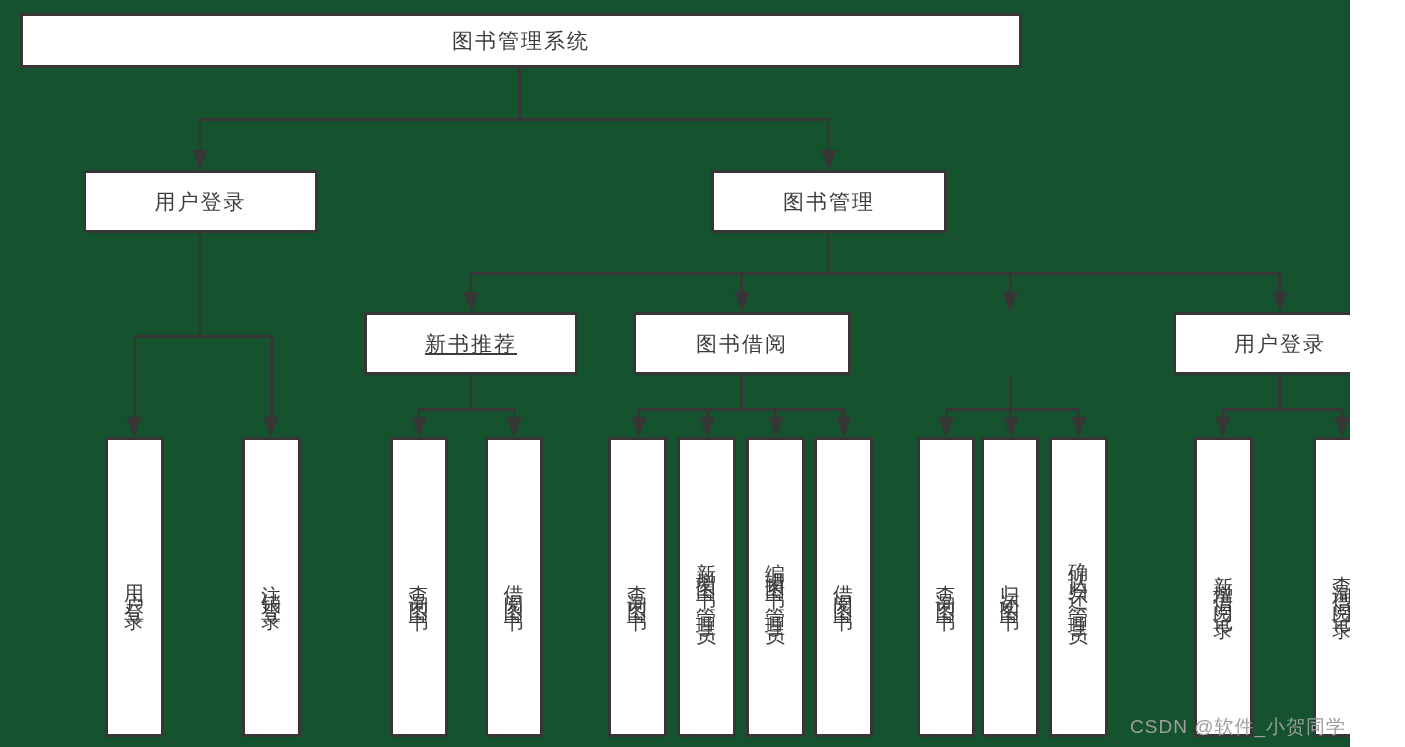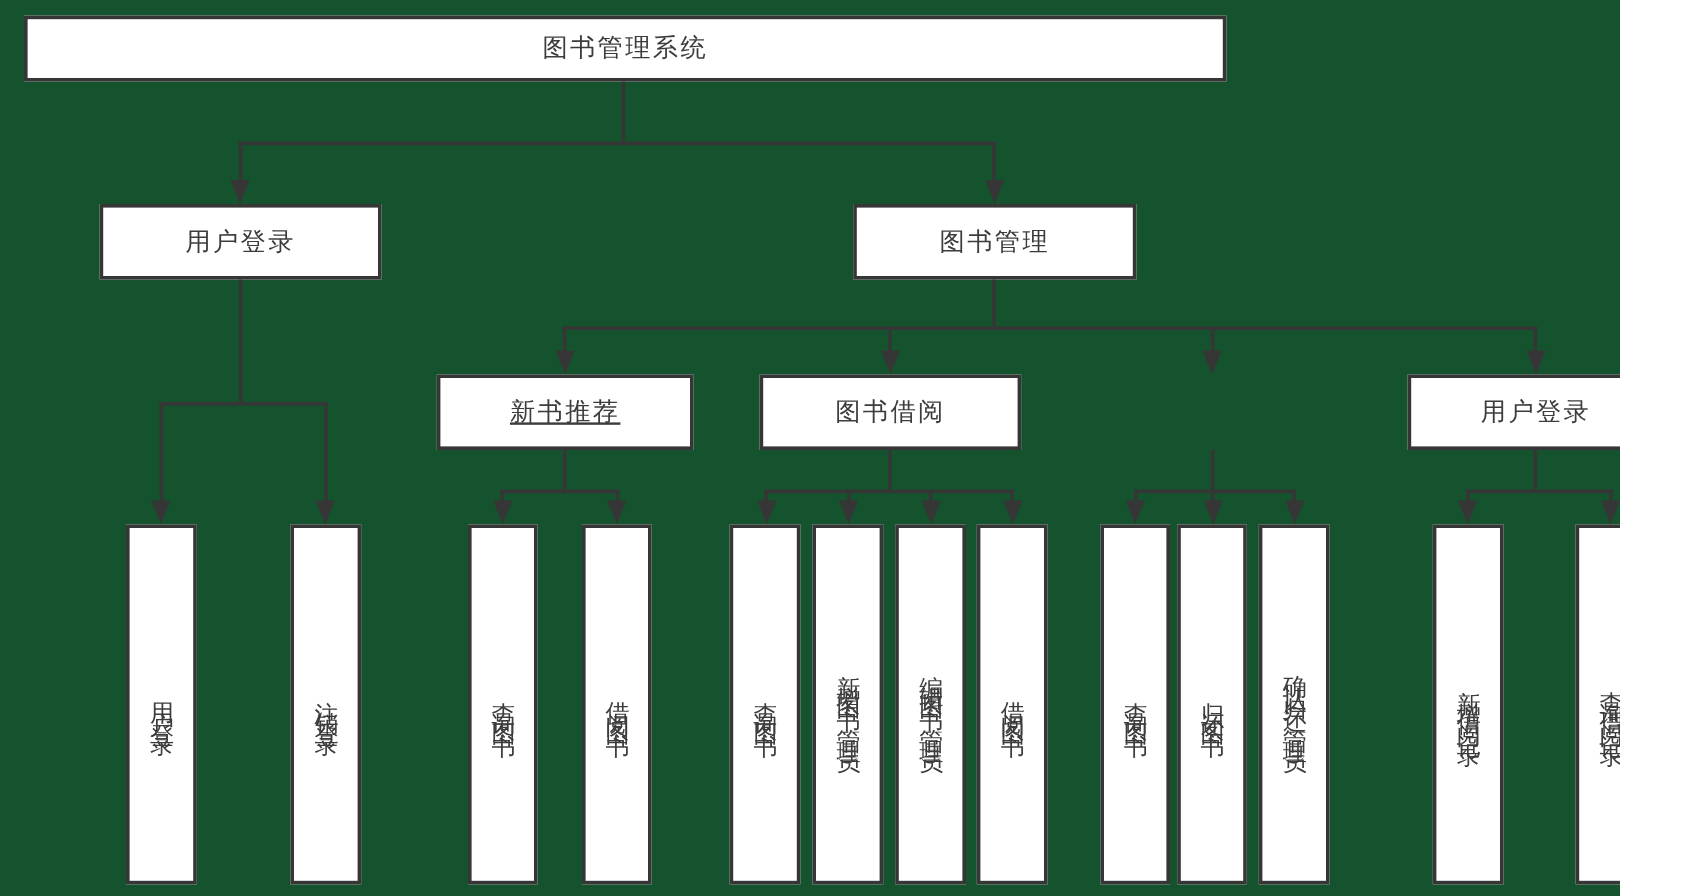--- a/index.html
+++ b/index.html
@@ -153,14 +153,15 @@
     <span>确认归还（管理员）</span>
   </div>
 
   <div class="node v" style="left:1194px;top:437px;width:59px;height:300px;">
     <span>新增借阅记录</span>
   </div>
   <div class="node v" style="left:1313px;top:437px;width:59px;height:300px;">
     <span>查询借阅记录</span>
   </div>
 
+  <div class="watermark" style="right:4px;top:714px;">CSDN @软件_小贺同学</div>
 
 </div>
 
 </body></html>

